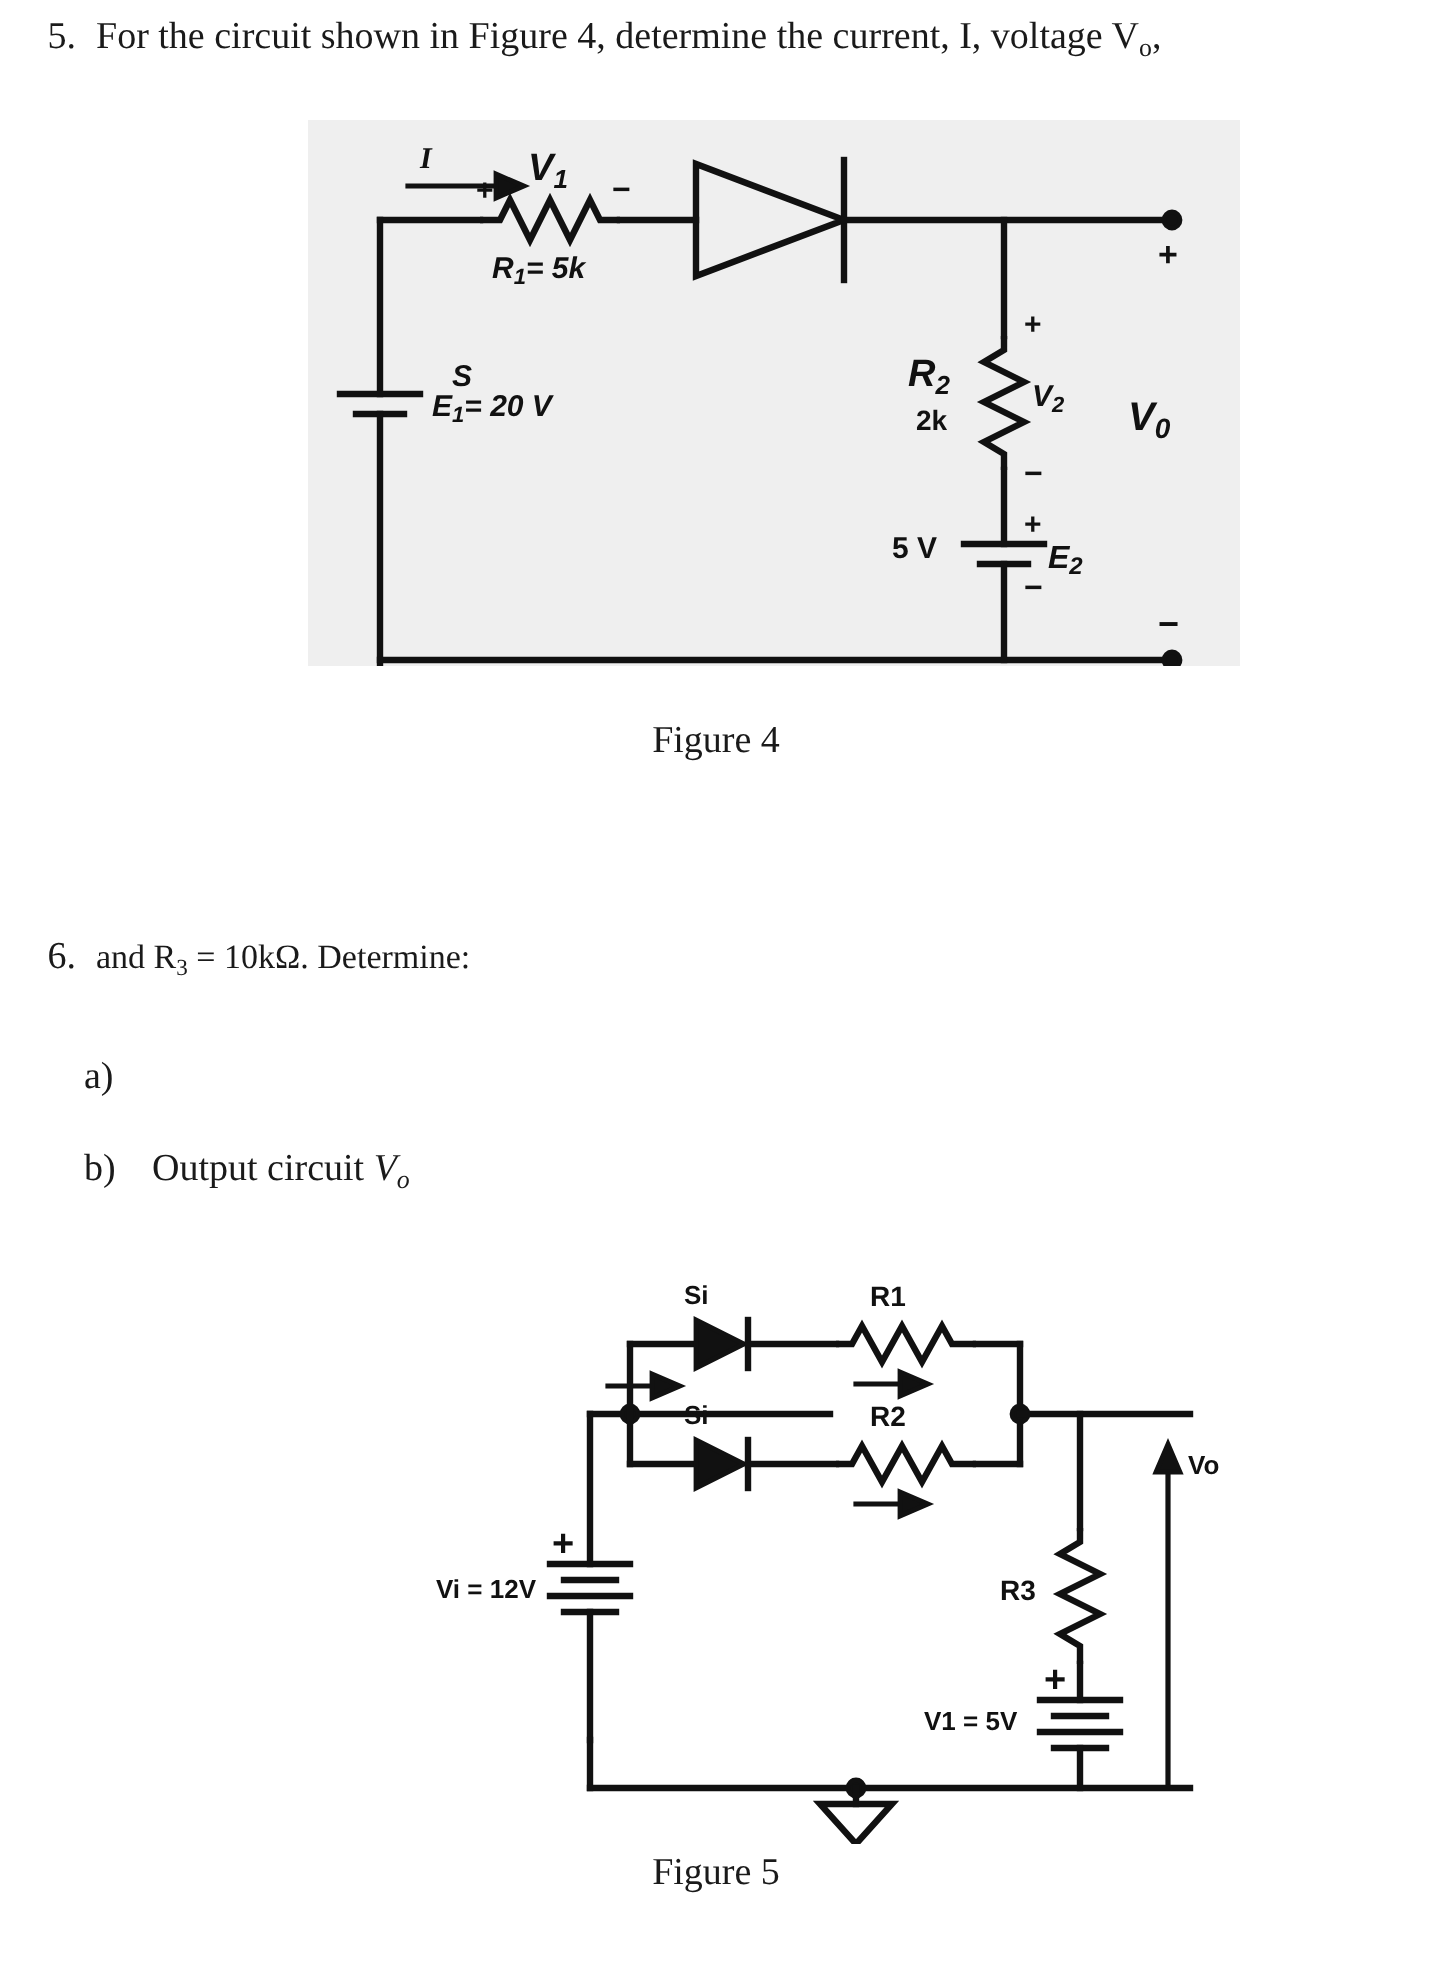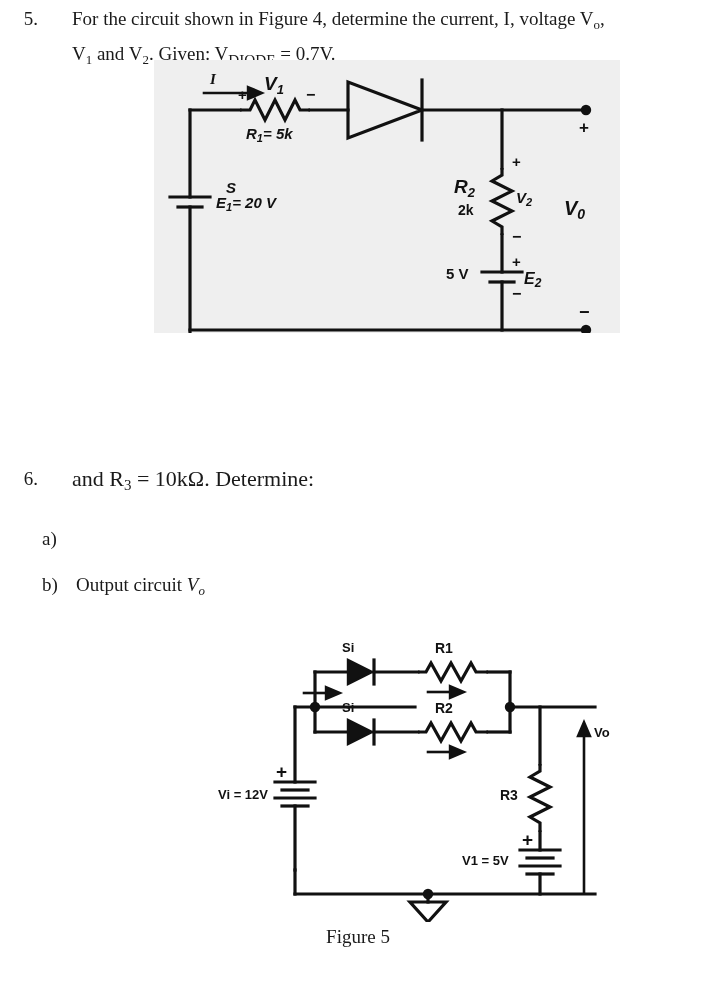--- a/index.html
+++ b/index.html
@@ -21,21 +21,21 @@
   .qblock { position: absolute; display: flex; }
   .qnum {
     width: 30px;
     flex: 0 0 30px;
     text-align: right;
     padding-right: 10px;
     font-size: 19px;
     line-height: 29px;
   }
   .qbody { flex: 1 1 auto; font-size: 19px; line-height: 29px; }
-  .qbody .ln { display: block; white-space: nowrap; margin-left: 24px; }
+  .qbody .ln { display: block; white-space: nowrap; }
   sub { font-size: 0.68em; vertical-align: -0.3em; }
   .sc { font-size: 0.80em; }
   .ital { font-style: italic; }
 
   
   .subitem { position: absolute; display: flex; font-size: 19px; line-height: 29px; }
   .subitem .lbl { width: 34px; flex: 0 0 34px; }
 
   
   .caption {
@@ -88,21 +88,20 @@
 </style>
 </head>
 <body>
 
 <div class="page">
 
   <div class="qblock" style="left:8px; top:4px; width:700px;">
     <div class="qnum">5.</div>
     <div class="qbody">
       <span class="ln"><span>For the circuit shown in Figure 4, determine the current, I, voltage V</span><sub>o</sub><span>,</span></span>
-      <span class="ln"><span>V</span><sub>1</sub><span> and V</span><sub>2</sub><span>. Given: V</span><sub class="sc">DIODE</sub><span> = 0.7V.</span></span>
     </div>
   </div>
 
   <div id="fig4-panel">
     <svg width="466" height="273" viewBox="0 0 466 273" xmlns="http://www.w3.org/2000/svg">
 
       <path class="wire" d="M 36 50 L 86 50"></path>
 
       <path class="wire" d="M 36 50 L 36 137"></path>
 
@@ -152,25 +151,26 @@
       <text class="lbl-bi" x="62" y="148" font-size="15">E<tspan font-size="11" dy="3">1</tspan><tspan font-size="15" dy="-3">= 20 V</tspan></text>
 
       <circle class="symfill" cx="432" cy="50" r="4"></circle>
       <circle class="symfill" cx="432" cy="270" r="4"></circle>
       <text class="lbl-b" x="425" y="73" font-size="17">+</text>
       <text class="lbl-b" x="425" y="258" font-size="18">−</text>
       <text class="lbl-bi" x="410" y="155" font-size="20">V<tspan font-size="14" dy="4">0</tspan></text>
     </svg>
   </div>
 
+  <div class="caption" style="top:360px;">Figure 4</div>
 
   <div class="qblock" style="left:8px; top:464px; width:706px;">
     <div class="qnum">6.</div>
     <div class="qbody">
-      <span class="ln" style="font-size:22px;"><span>and R</span><sub>3</sub><span> = 10kΩ. Determine:</span></span>
+      <span class="ln" style="font-size:17px;"><span>and R</span><sub>3</sub><span> = 10kΩ. Determine:</span></span>
     </div>
   </div>
 
   <div class="subitem" style="left:42px; top:524px;">
     <span class="lbl">a)</span>
   </div>
 
   <div class="subitem" style="left:42px; top:570px;">
     <span class="lbl">b)</span>
     <span><span>Output circuit </span><span class="ital">V</span><sub class="ital">o</sub></span>

